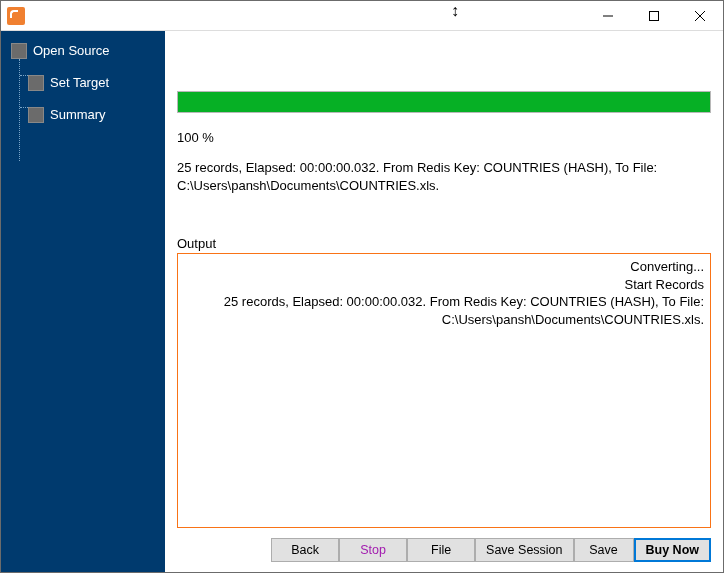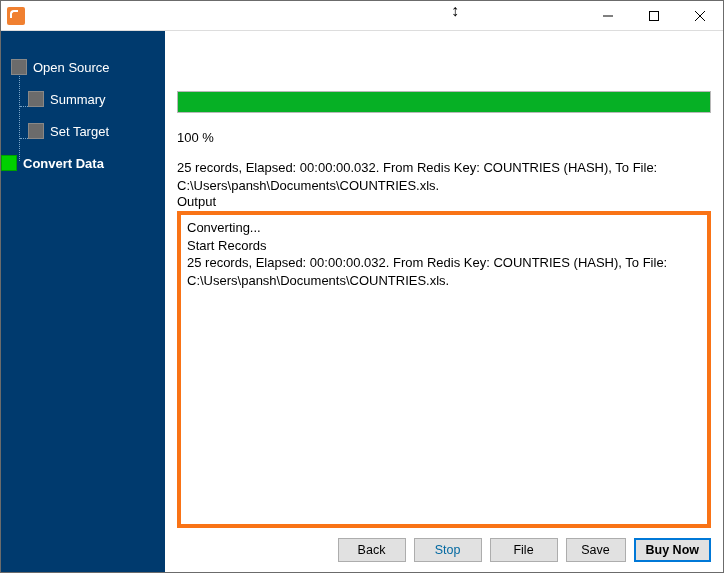--- a/index.html
+++ b/index.html
@@ -79,21 +79,21 @@
     .tree-line-v {
       position: absolute;
       left: 18px;
       top: 16px;
       width: 1px;
       height: 102px;
       border-left: 1px dotted #7aa6c9;
     }
     .nav-item {
       display: flex;
-      align-items: flex-end;
+      align-items: flex-start;
       color: #fff;
       font-size: 13px;
       height: 32px;
       position: relative;
       cursor: pointer;
     }
     .nav-item .hconn {
       width: 8px;
       height: 1px;
       border-top: 1px dotted #7aa6c9;
@@ -141,51 +141,52 @@
       margin-top: 17px;
       font-size: 13px;
     }
     .status-line {
       margin-top: 14px;
       font-size: 13px;
       line-height: 1.35;
       word-wrap: break-word;
     }
     .output-label {
+      margin-top: 42px;
       font-size: 13px;
     }
     .output-box {
-      border: 4px solid #f97316;
+      border: 1px solid #f97316;
       flex: 1;
       margin-top: 2px;
       padding: 4px 6px;
       font-size: 13px;
       line-height: 1.35;
       overflow-y: scroll;
       background: #fff;
       word-wrap: break-word;
+      text-align: right;
     }
     .button-row {
       margin-top: 10px;
       display: flex;
       justify-content: flex-end;
-      gap: 8px;
     }
     .btn {
       min-width: 68px;
       height: 24px;
       border: 1px solid #adadad;
       background: #e1e1e1;
       font-size: 12.5px;
       font-family: inherit;
       cursor: pointer;
       padding: 0 10px;
     }
     .btn:disabled {
-      color: #0369a1;
+      color: #a21caf;
       cursor: default;
     }
     .btn.primary {
       font-weight: bold;
       border: 2px solid #0078d7;
       background: #e1e1e1;
     }
     .btn.save { min-width: 88px; }
     .btn.view { min-width: 60px; }
   </style>
@@ -221,33 +222,29 @@
       <div class="tree-line-v"></div>
 
       <div class="nav-item first">
         <div class="box nav-first-box"></div>
         <span>Open Source</span>
       </div>
 
       <div class="nav-item child">
         <div class="hconn"></div>
         <div class="box"></div>
-        <span>Summary</span>
+        <span>Set Target</span>
       </div>
 
       <div class="nav-item child">
         <div class="hconn"></div>
         <div class="box"></div>
-        <span>Set Target</span>
-      </div>
-
-      <div class="nav-item active" style="margin-left:-10px;">
-        <div class="box"></div>
-        <span>Convert Data</span>
-      </div>
+        <span>Summary</span>
+      </div>
+
     </div>
   </div>
 
   <div class="content">
 
     <div class="progress-border">
       <div class="progress-fill"></div>
     </div>
     <div class="percent">100 %</div>
 
@@ -257,18 +254,19 @@
     <div class="output-box" id="output-box">
         <div>Converting...</div>
         <div>Start Records</div>
         <div>25 records,    Elapsed: 00:00:00.032.    From Redis Key: COUNTRIES (HASH),    To File: C:\Users\pansh\Documents\COUNTRIES.xls.</div>
       </div>
 
     <div class="button-row">
       <button class="btn">Back</button>
       <button class="btn" disabled="">Stop</button>
       <button class="btn">File</button>
+      <button class="btn save">Save Session</button>
       <button class="btn view">Save</button>
       <button class="btn primary">Buy Now</button>
     </div>
 
   </div>
 </div>
 
 </body></html>

